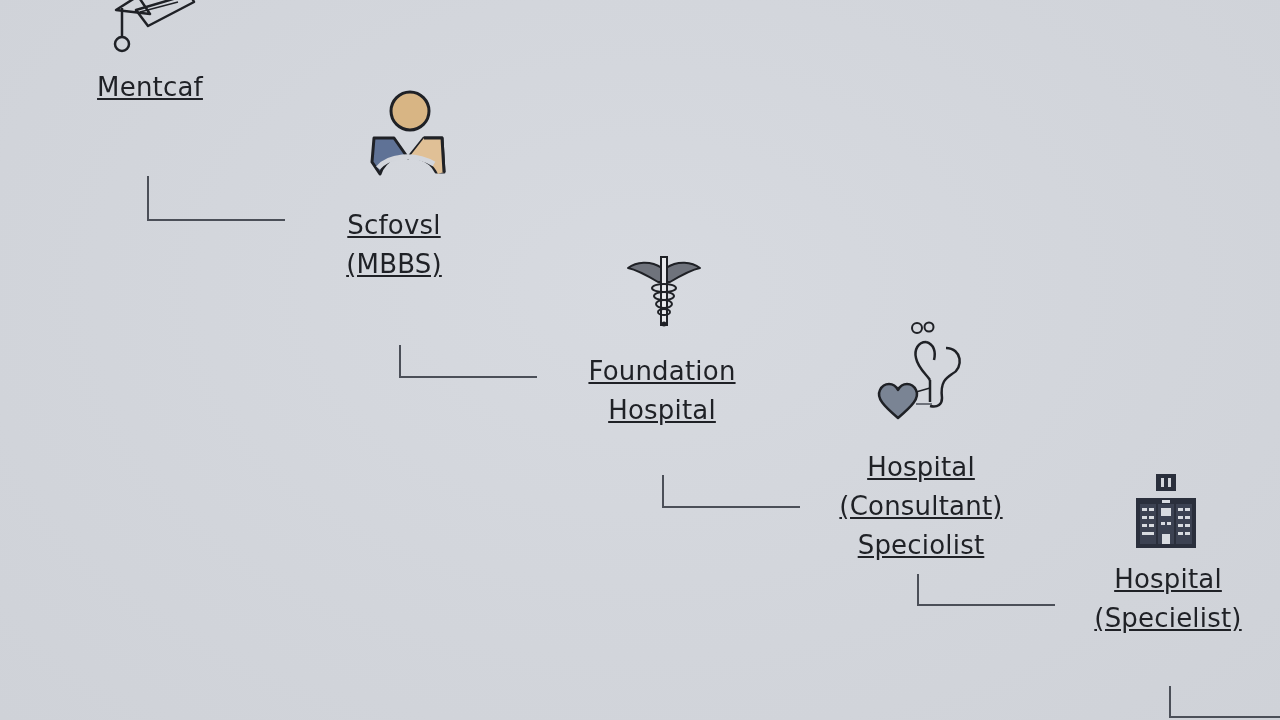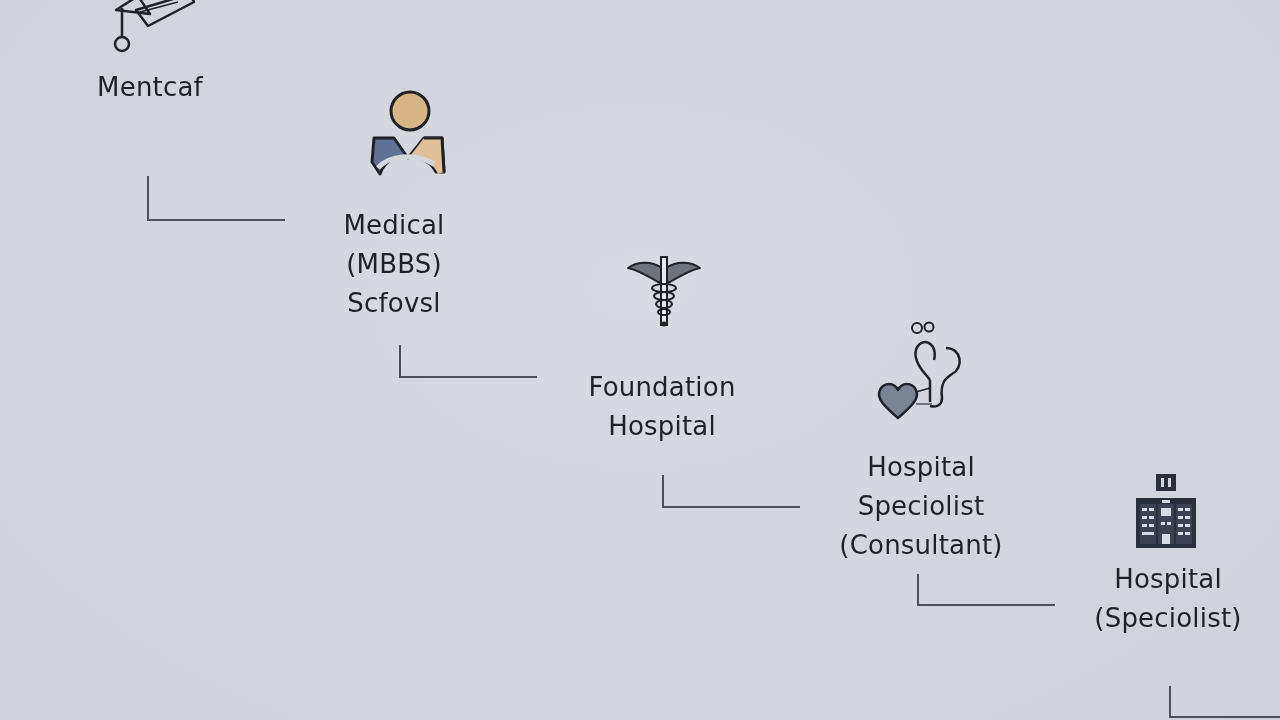--- a/index.html
+++ b/index.html
@@ -28,20 +28,21 @@
     }
     .label {
       position: absolute;
       text-align: center;
       font-size: 26px;
       line-height: 39px;
       letter-spacing: 0.2px;
       color: #1f2126;
       white-space: nowrap;
       font-weight: 400;
+      text-decoration: underline;
     }
     .label span {
       display: block;
     }
     .connector {
       position: absolute;
       border-left: 2px solid #4b4f58;
       border-bottom: 2px solid #4b4f58;
       box-sizing: border-box;
     }
@@ -67,61 +68,60 @@
 
   <div class="step">
     <svg class="icon" style="left:364px; top:88px;" width="86" height="92" viewBox="0 0 86 92">
       <circle cx="46" cy="23" r="19" fill="#d8b584" stroke="#1f2126" stroke-width="3"></circle>
       <path d="M10,50 L30,50 L44,70 L60,50 L78,50 L80,84 L72,84 C66,70 46,66 30,70 C22,74 18,80 16,86 L8,74 Z" fill="#5f7296" stroke="#1f2126" stroke-width="3" stroke-linejoin="round"></path>
       <path d="M46,68 L60,50 L78,50 L80,84 L74,86 C70,76 60,70 46,68 Z" fill="#e0c096"></path>
       <path d="M60,50 L78,50 L80,84" fill="none" stroke="#1f2126" stroke-width="3" stroke-linejoin="round"></path>
       <path d="M14,80 C24,68 50,64 70,76" fill="none" stroke="#d3d6dc" stroke-width="5"></path>
     </svg>
     <div class="label" style="left:314px; top:206px; width:160px;">
-      <span>Medical</span>
+      <span>Scfovsl</span>
       <span>(MBBS)</span>
-      <span>Scfovsl</span>
     </div>
     <div class="connector" style="left:399px; top:345px; width:138px; height:33px;"></div>
   </div>
 
   <div class="step">
     <svg class="icon" style="left:624px; top:254px;" width="80" height="80" viewBox="0 0 80 80">
       <path d="M38,14 C26,6 12,8 4,14 C14,16 24,22 34,28 L38,28 Z" fill="#6f737c" stroke="#1f2126" stroke-width="2" stroke-linejoin="round"></path>
       <path d="M42,14 C54,6 68,8 76,14 C66,16 56,22 46,28 L42,28 Z" fill="#6f737c" stroke="#1f2126" stroke-width="2" stroke-linejoin="round"></path>
       <rect x="37" y="3" width="6" height="68" fill="#e8e9ec" stroke="#1f2126" stroke-width="2"></rect>
       <ellipse cx="40" cy="34" rx="12" ry="4" fill="none" stroke="#1f2126" stroke-width="2"></ellipse>
       <ellipse cx="40" cy="42" rx="10" ry="4" fill="none" stroke="#1f2126" stroke-width="2"></ellipse>
       <ellipse cx="40" cy="50" rx="8" ry="4" fill="none" stroke="#1f2126" stroke-width="2"></ellipse>
       <ellipse cx="40" cy="58" rx="6" ry="3" fill="none" stroke="#1f2126" stroke-width="2"></ellipse>
       <circle cx="40" cy="70" r="2.5" fill="#1f2126"></circle>
     </svg>
-    <div class="label" style="left:572px; top:368px; width:180px;">
+    <div class="label" style="left:572px; top:352px; width:180px;">
       <span>Foundation</span>
       <span>Hospital</span>
     </div>
     <div class="connector" style="left:662px; top:475px; width:138px; height:33px;"></div>
   </div>
 
   <div class="step">
     <svg class="icon" style="left:874px; top:318px;" width="100" height="105" viewBox="0 0 100 105">
       <circle cx="43" cy="10" r="5" fill="none" stroke="#1f2126" stroke-width="2"></circle>
       <circle cx="55" cy="9" r="4.5" fill="none" stroke="#1f2126" stroke-width="2"></circle>
       <path d="M52,24 C44,24 40,32 42,40 C44,50 52,56 56,62" fill="none" stroke="#1f2126" stroke-width="2.5"></path>
       <path d="M52,24 C60,26 62,34 60,42" fill="none" stroke="#1f2126" stroke-width="2.5"></path>
       <path d="M72,30 C88,30 90,50 78,56 C72,60 66,64 68,80 C68,86 64,90 56,88" fill="none" stroke="#1f2126" stroke-width="2.5"></path>
       <path d="M56,62 L56,84" fill="none" stroke="#1f2126" stroke-width="2.5"></path>
       <path d="M24,100 C10,88 2,80 6,72 C10,64 20,64 24,72 C28,64 38,64 42,72 C46,80 38,88 24,100 Z" fill="#7a8494" stroke="#1f2126" stroke-width="2.5" stroke-linejoin="round"></path>
       <line x1="42" y1="74" x2="56" y2="70" stroke="#1f2126" stroke-width="1.5"></line>
       <line x1="42" y1="86" x2="58" y2="86" stroke="#4b4f58" stroke-width="1.5"></line>
     </svg>
     <div class="label" style="left:811px; top:448px; width:220px;">
       <span>Hospital</span>
+      <span>(Consultant)</span>
       <span>Speciolist</span>
-      <span>(Consultant)</span>
     </div>
     <div class="connector" style="left:917px; top:574px; width:138px; height:32px;"></div>
   </div>
 
   <div class="step">
     <svg class="icon" style="left:1134px; top:472px;" width="64" height="80" viewBox="0 0 64 80">
       <rect x="22" y="2" width="20" height="17" fill="#2a2f3c"></rect>
       <rect x="27" y="6" width="3" height="9" fill="#d3d6dc"></rect>
       <rect x="34" y="6" width="3" height="9" fill="#d3d6dc"></rect>
       <rect x="2" y="26" width="60" height="50" fill="#2a2f3c"></rect>
@@ -146,18 +146,18 @@
           <rect x="51" y="44" width="5" height="3"></rect>
         <rect x="44" y="52" width="5" height="3"></rect>
           <rect x="51" y="52" width="5" height="3"></rect>
         <rect x="44" y="60" width="5" height="3"></rect>
           <rect x="51" y="60" width="5" height="3"></rect>
       </g>
       <rect x="28" y="28" width="8" height="3" fill="#d8dbe0"></rect>
     </svg>
     <div class="label" style="left:1058px; top:560px; width:220px;">
       <span>Hospital</span>
-      <span>(Speciolist)</span>
+      <span>(Specielist)</span>
     </div>
     <div class="connector" style="left:1169px; top:686px; width:140px; height:32px;"></div>
   </div>
 
 </div>
 
 </body></html>

